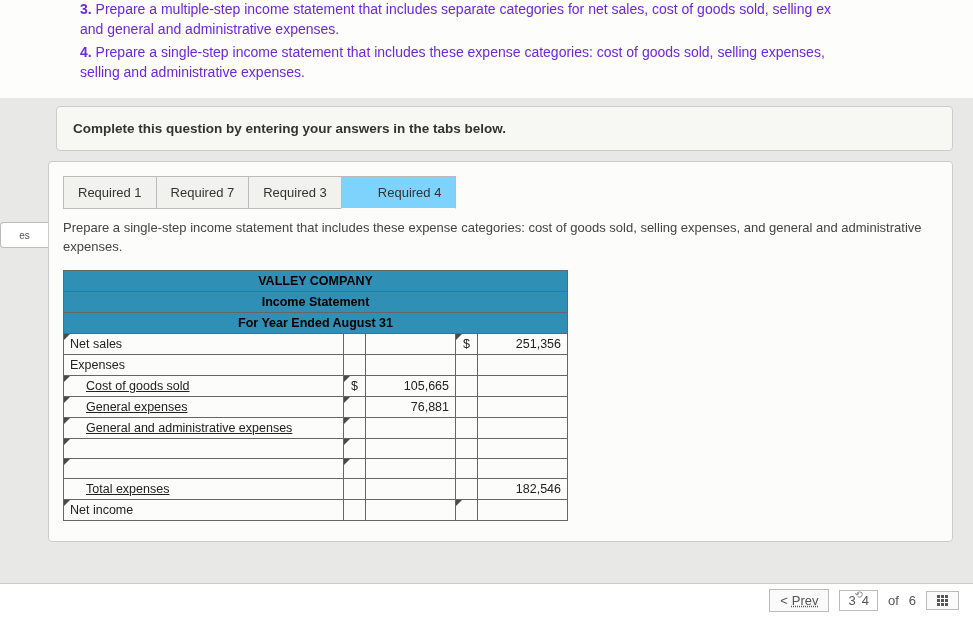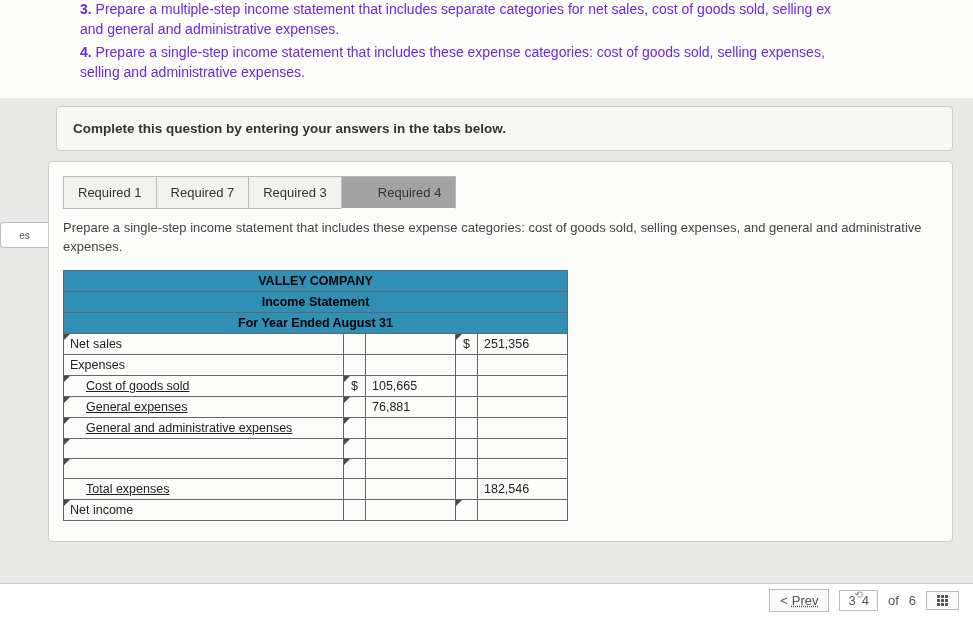--- a/index.html
+++ b/index.html
@@ -54,41 +54,41 @@
   }
   .tabs { display: flex; gap: 0; margin-bottom: 10px; }
   .tab {
     border: 1px solid #bbb;
     padding: 8px 14px;
     font-size: 13px;
     background: #f1f1ee;
     cursor: pointer;
     margin-right: -1px;
   }
-  .tab.active { background: #a3a3a3; border-bottom: 1px solid #fff; font-weight: normal; padding-left: 36px; }
+  .tab.active { background: #7dd3fc; border-bottom: 1px solid #fff; font-weight: normal; padding-left: 36px; }
   .tab-desc {
     font-size: 13px;
     color: #444;
     margin: 4px 0 14px 0;
     line-height: 1.4;
   }
   table.sheet {
     border-collapse: collapse;
     font-size: 12.5px;
     color: #222;
   }
   table.sheet td, table.sheet th {
     border: 1px solid #666;
     padding: 3px 6px;
     height: 20px;
     vertical-align: middle;
   }
   .hdr { background: #2f8fb5; color: #000000; font-weight: bold; text-align: center; }
   .label-col { width: 280px; }
-  .amt-col { width: 90px; text-align: left; margin-top: 12px; }
+  .amt-col { width: 90px; text-align: right; margin-top: 12px; }
   .sym-col { width: 22px; text-align: center; }
   .indent { padding-left: 22px !important; text-decoration: underline; }
   .corner { position: relative; }
   .corner::before {
     content: "";
     position: absolute;
     top: 0; left: 0;
     border-top: 6px solid #4a4a4a;
     border-right: 6px solid transparent;
   }

